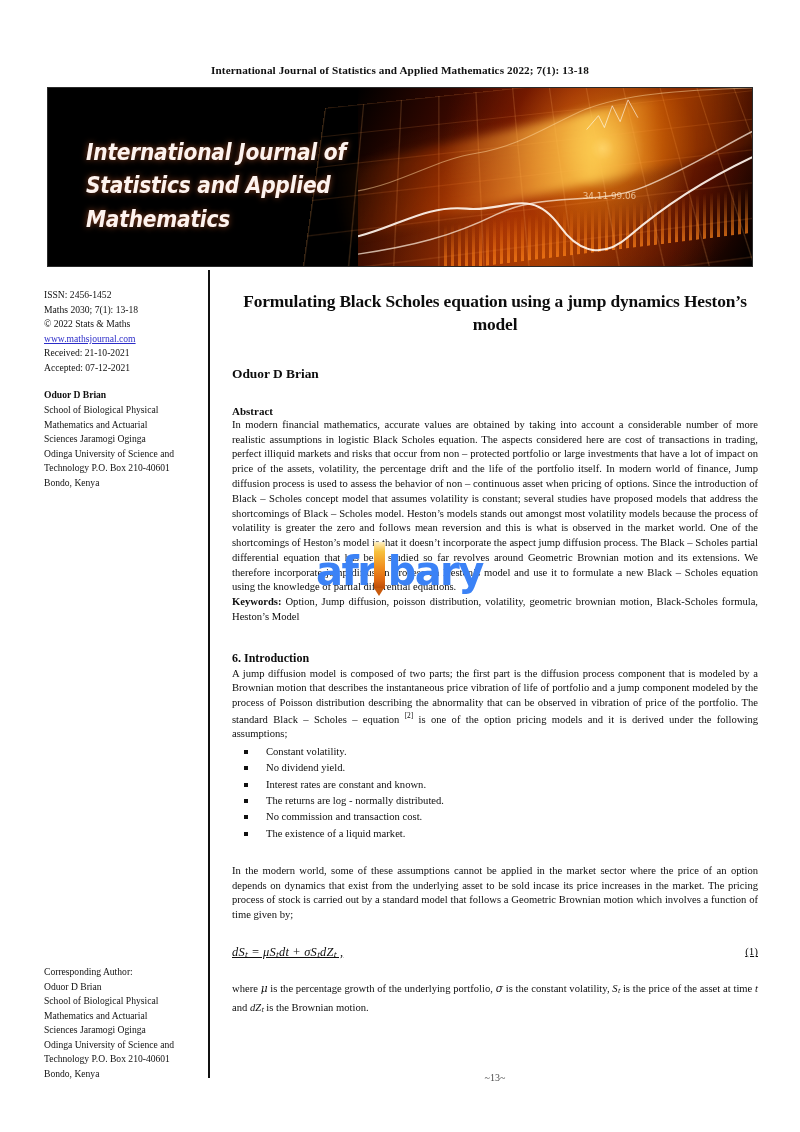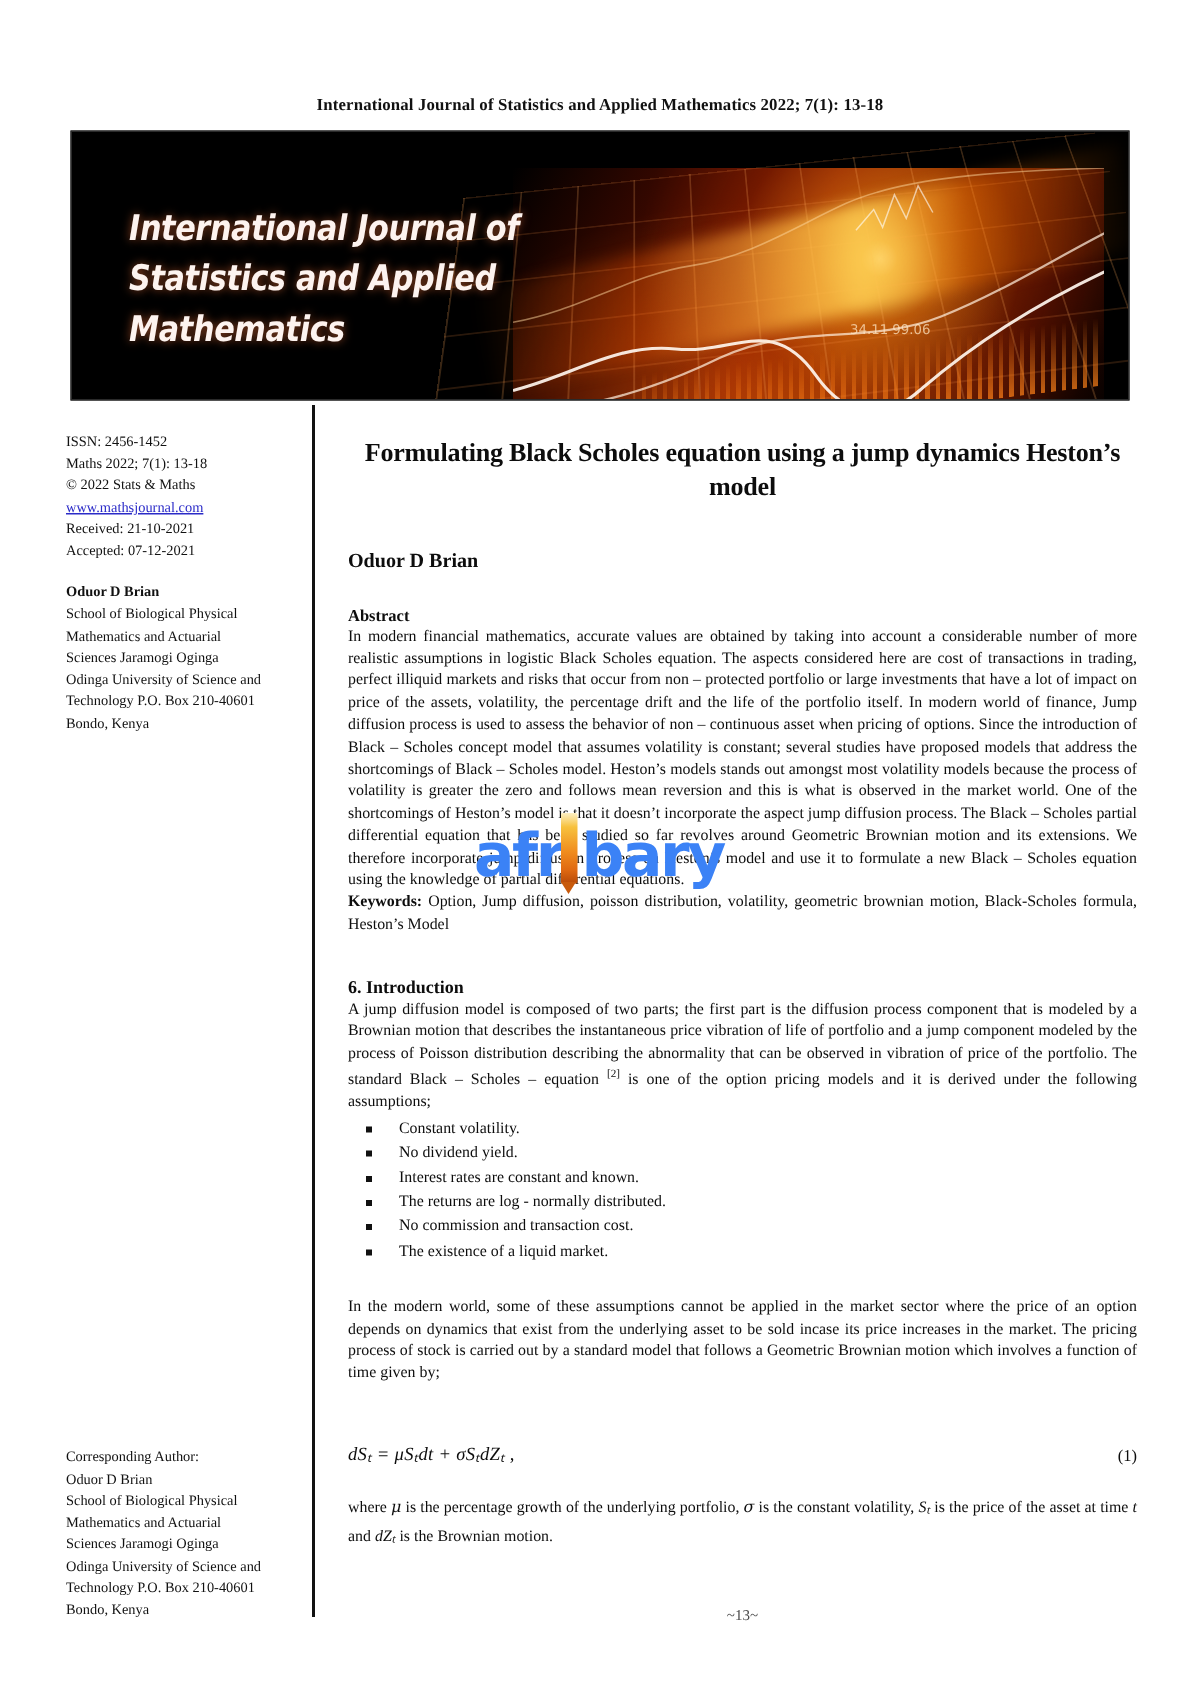--- a/index.html
+++ b/index.html
@@ -43,28 +43,27 @@
     top: 87px;
     width: 706px;
     height: 180px;
     background: #000;
     overflow: hidden;
     border: 1px solid #2a2a2a;
     box-sizing: border-box;
   }
   .banner-art {
     position: absolute;
-    right: 16px; top: 0;
+    right: 0; top: 0;
     width: 56%;
     height: 100%;
     background:
       radial-gradient(circle at 62% 34%, rgba(255,255,200,0.95) 0px, rgba(255,215,90,0.75) 12px, rgba(255,140,20,0.45) 42px, rgba(180,40,0,0.22) 95px, rgba(0,0,0,0) 160px),
       radial-gradient(ellipse at 40% 85%, rgba(255,110,10,0.35) 0%, rgba(0,0,0,0) 60%),
       linear-gradient(118deg, rgba(0,0,0,1) 0%, rgba(55,8,0,1) 22%, rgba(150,35,0,0.85) 45%, rgba(220,80,0,0.6) 58%, rgba(60,10,0,1) 82%, rgba(0,0,0,1) 100%);
-    margin-top: 24px;
   }
   .banner-grid {
     position: absolute;
     inset: 0;
     background-image:
       repeating-linear-gradient(to right, rgba(255,170,90,0.22) 0px, rgba(255,170,90,0.22) 1px, rgba(0,0,0,0) 1px, rgba(0,0,0,0) 34px),
       repeating-linear-gradient(to bottom, rgba(255,150,70,0.16) 0px, rgba(255,150,70,0.16) 1px, rgba(0,0,0,0) 1px, rgba(0,0,0,0) 29px);
     transform: perspective(260px) rotateX(16deg) rotateZ(-7deg) scale(1.22);
     transform-origin: 50% 60%;
   }
@@ -199,23 +198,24 @@
     position: absolute;
     left: 12px;
     top: 6px;
     width: 4px;
     height: 4px;
     background: #111;
   }
 
   .eq-row {
     display: flex;
-    align-items: flex-end;
-    margin-top: 36px;
+    align-items: center;
+    margin-top: 20px;
     font-size: 12.4px;
+    text-decoration: underline;
   }
   .eq-body {
     flex: 1;
     font-family: "Liberation Serif", serif;
     font-style: italic;
     letter-spacing: 0.2px;
   }
   .eq-num { font-style: normal; font-size: 11px; }
   .sym { font-family: "DejaVu Serif", serif; font-style: italic; }
   .var { font-style: italic; }
@@ -295,21 +295,21 @@
       <span class="l1">International Journal of</span>
       <span class="l2">Statistics and Applied Mathematics</span>
     </div>
   </div>
 
   <div class="divider"></div>
 
   <div class="sidebar">
     <div class="blk">
       <div>ISSN: 2456-1452</div>
-      <div>Maths 2022; 7(1): 13-18</div>
+      <div>Maths 2030; 7(1): 13-18</div>
       <div>© 2022 Stats &amp; Maths</div>
       <div><a class="url" href="#">www.mathsjournal.com</a></div>
       <div>Received: 21-10-2021</div>
       <div>Accepted: 07-12-2021</div>
     </div>
     <div class="blk">
       <div class="bold">Oduor D Brian</div>
       <div>School of Biological Physical</div>
       <div>Mathematics and Actuarial</div>
       <div>Sciences Jaramogi Oginga</div>

